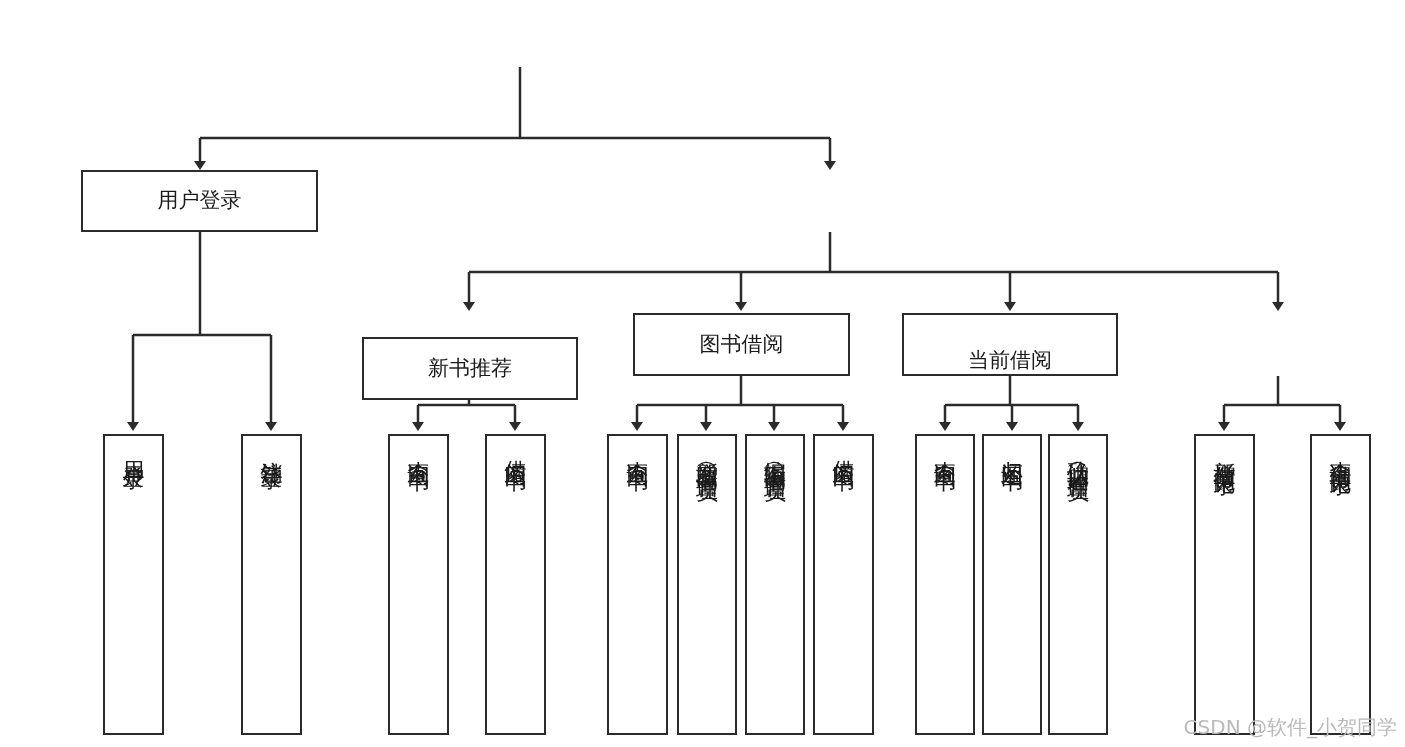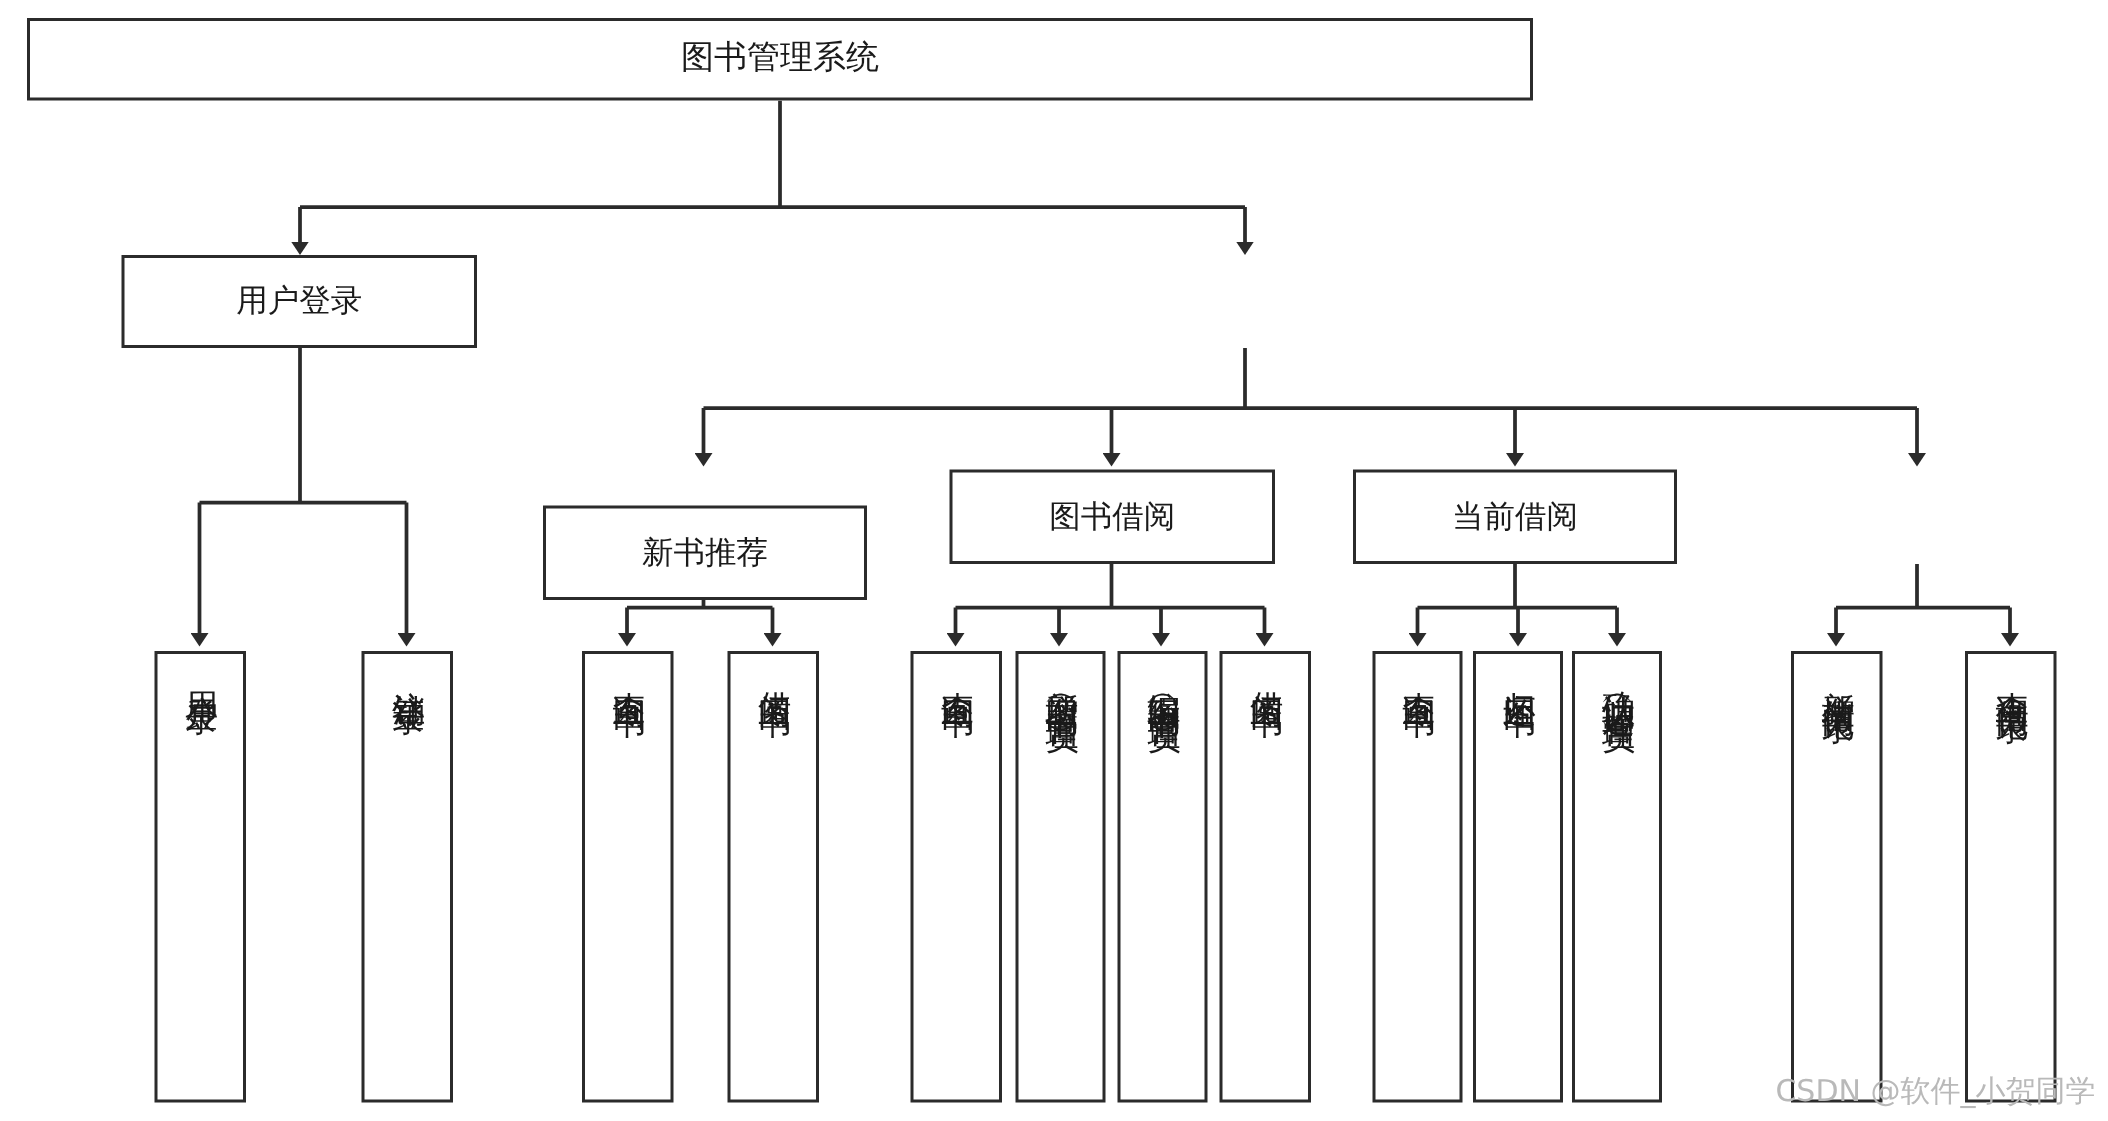--- a/index.html
+++ b/index.html
@@ -119,38 +119,35 @@
       <path d="M 1012 405 L 1012 423" marker-end="url(#arrow)"></path>
       <path d="M 1078 405 L 1078 423" marker-end="url(#arrow)"></path>
 
       <path d="M 1278 376 L 1278 405"></path>
       <path d="M 1224 405 L 1340 405"></path>
       <path d="M 1224 405 L 1224 423" marker-end="url(#arrow)"></path>
       <path d="M 1340 405 L 1340 423" marker-end="url(#arrow)"></path>
     </g>
   </svg>
 
-  <div class="node horizontal root" style="left:18px; top:12px; width:1004px; height:55px;">
-    <span class="node-label">图书管理系统</span>
-  </div>
 
   <div class="node horizontal" style="left:81px; top:170px; width:237px; height:62px;">
     <span class="node-label">用户登录</span>
   </div>
 
 
   <div class="node horizontal" style="left:362px; top:313px; width:216px; height:63px;margin-top:24px;">
     <span class="node-label">新书推荐</span>
   </div>
 
   <div class="node horizontal" style="left:633px; top:313px; width:217px; height:63px;">
     <span class="node-label">图书借阅</span>
   </div>
 
-  <div class="node horizontal" style="left:902px; top:313px; width:216px; height:63px;">
+  <div class="node horizontal" style="left:902px; top:313px; width:216px; height:63px;align-items:flex-end;">
     <span class="node-label">当前借阅</span>
   </div>
 
 
   <div class="node vertical" style="left:103px; top:434px; width:61px; height:301px;">
     <span class="node-label">用户登录</span>
   </div>
 
   <div class="node vertical" style="left:241px; top:434px; width:61px; height:301px;">
     <span class="node-label">注销登录</span>

